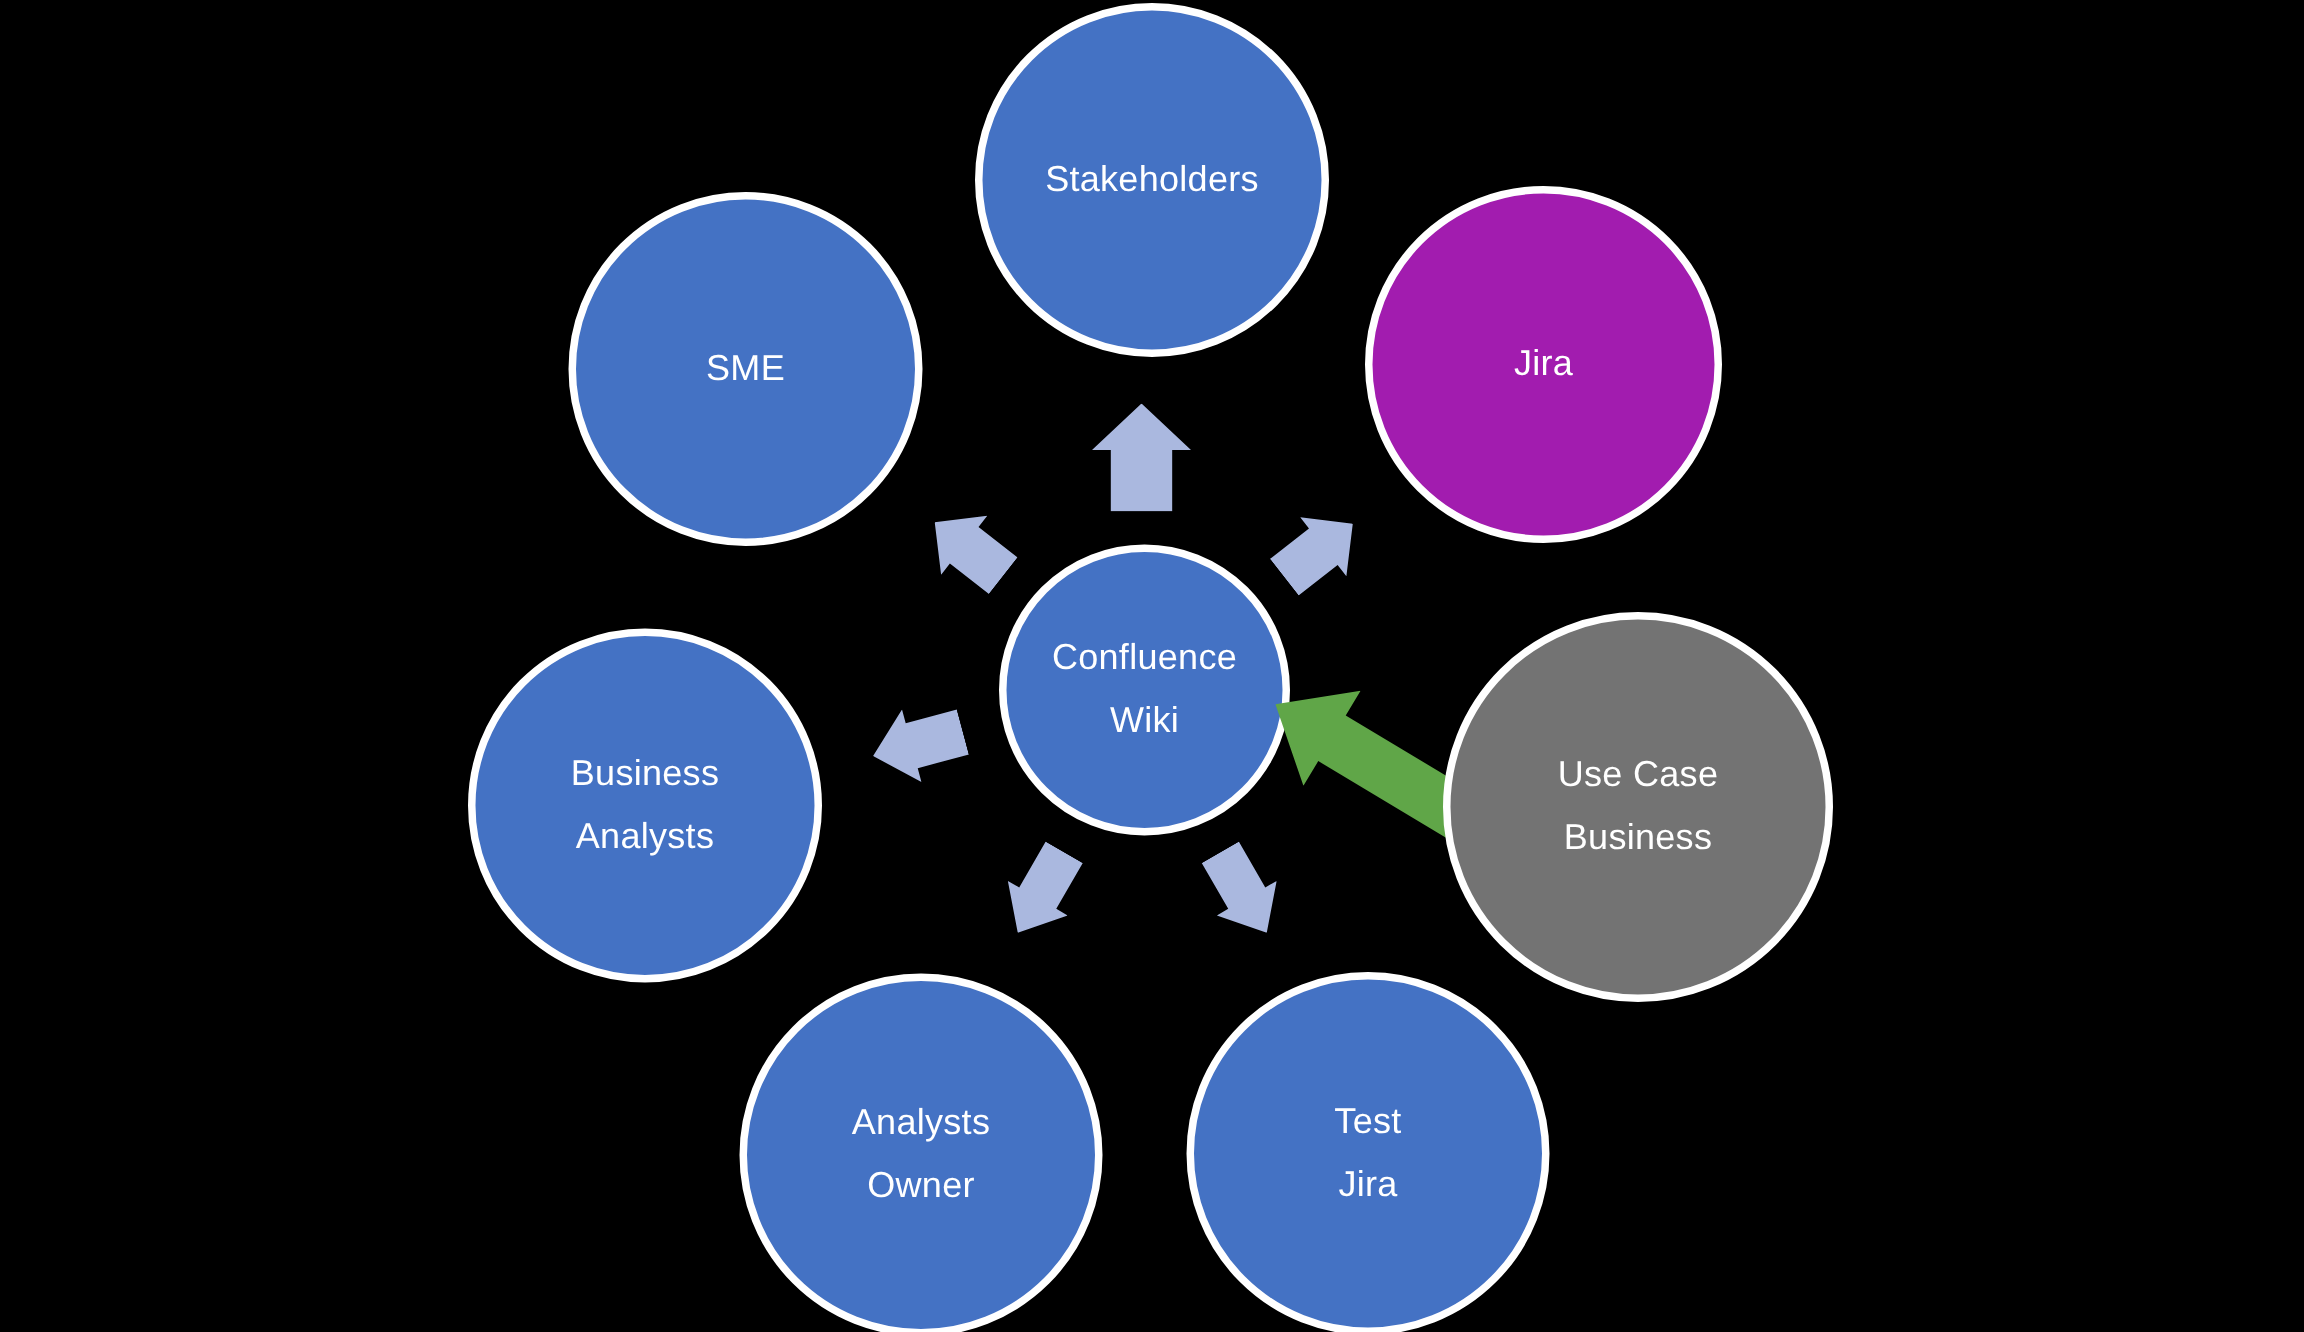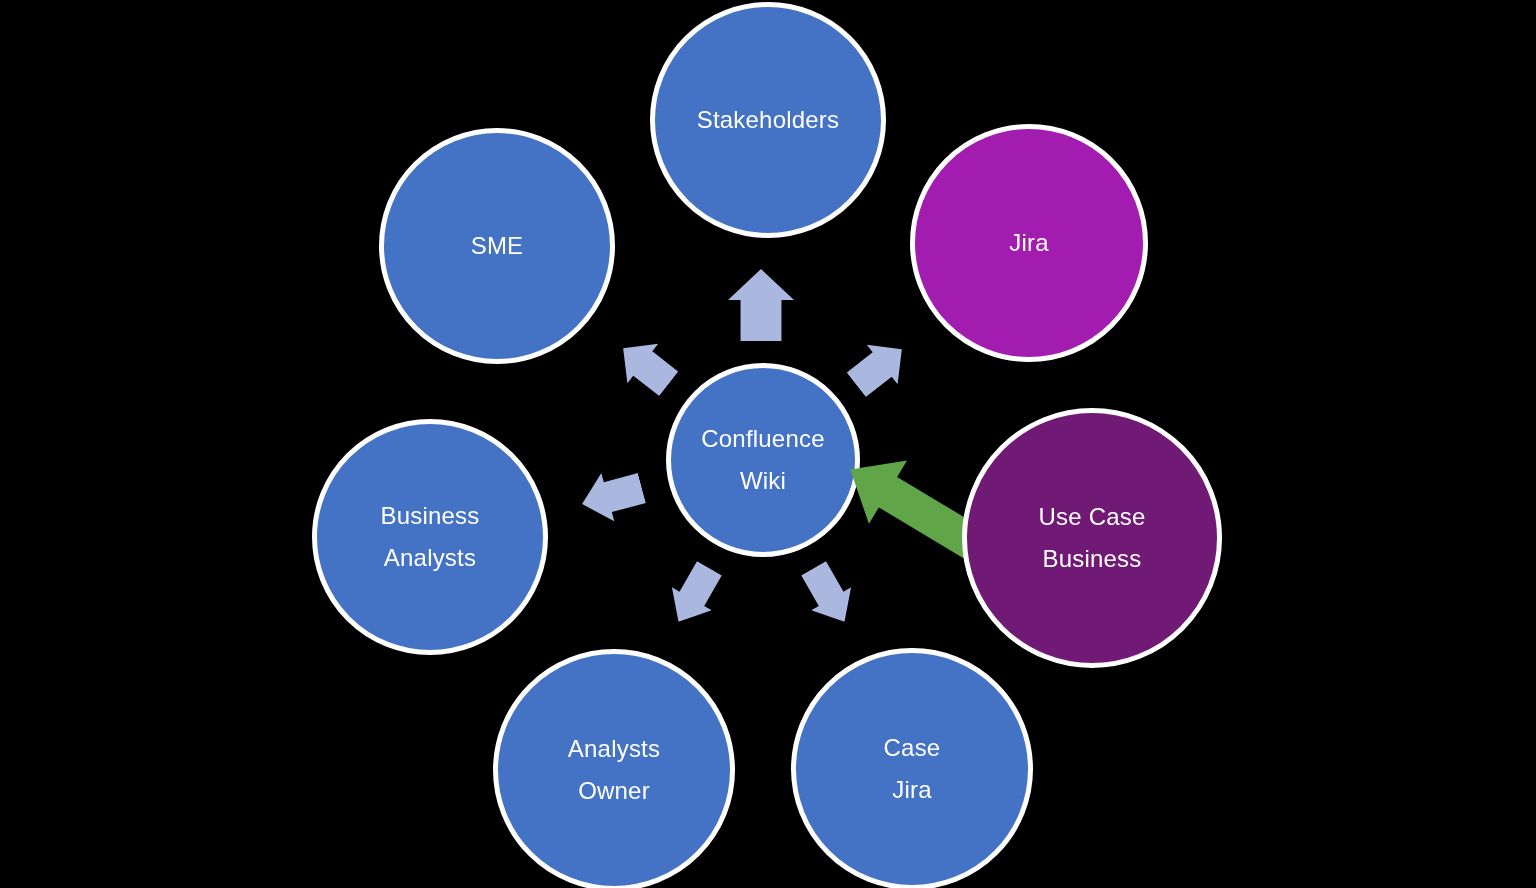--- a/index.html
+++ b/index.html
@@ -79,23 +79,23 @@
       </div>
     </div>
     <div class="node" style="width: 242px; height: 242px; left: 493px; top: 649px; background: rgb(68, 114, 196); border: 5px solid rgb(255, 255, 255); z-index: 1;">
       <div class="node-label" style="color: rgb(255, 255, 255);">
         <span>Analysts</span>
         <span>Owner</span>
       </div>
     </div>
     <div class="node" style="width: 242px; height: 242px; left: 791px; top: 648px; background: rgb(68, 114, 196); border: 5px solid rgb(255, 255, 255); z-index: 1;">
       <div class="node-label" style="color: rgb(255, 255, 255);">
-        <span>Case</span>
+        <span>Test</span>
         <span>Jira</span>
       </div>
     </div>
-    <div class="node" style="width: 260px; height: 260px; left: 962px; top: 408px; background: #701a75; border: 5px solid rgb(255, 255, 255); z-index: 3;">
+    <div class="node" style="width: 260px; height: 260px; left: 962px; top: 408px; background: #737373; border: 5px solid rgb(255, 255, 255); z-index: 3;">
       <div class="node-label" style="color: rgb(255, 255, 255);">
         <span>Use Case</span>
         <span>Business</span>
       </div>
     </div>
   </div>
 
 </body></html>

